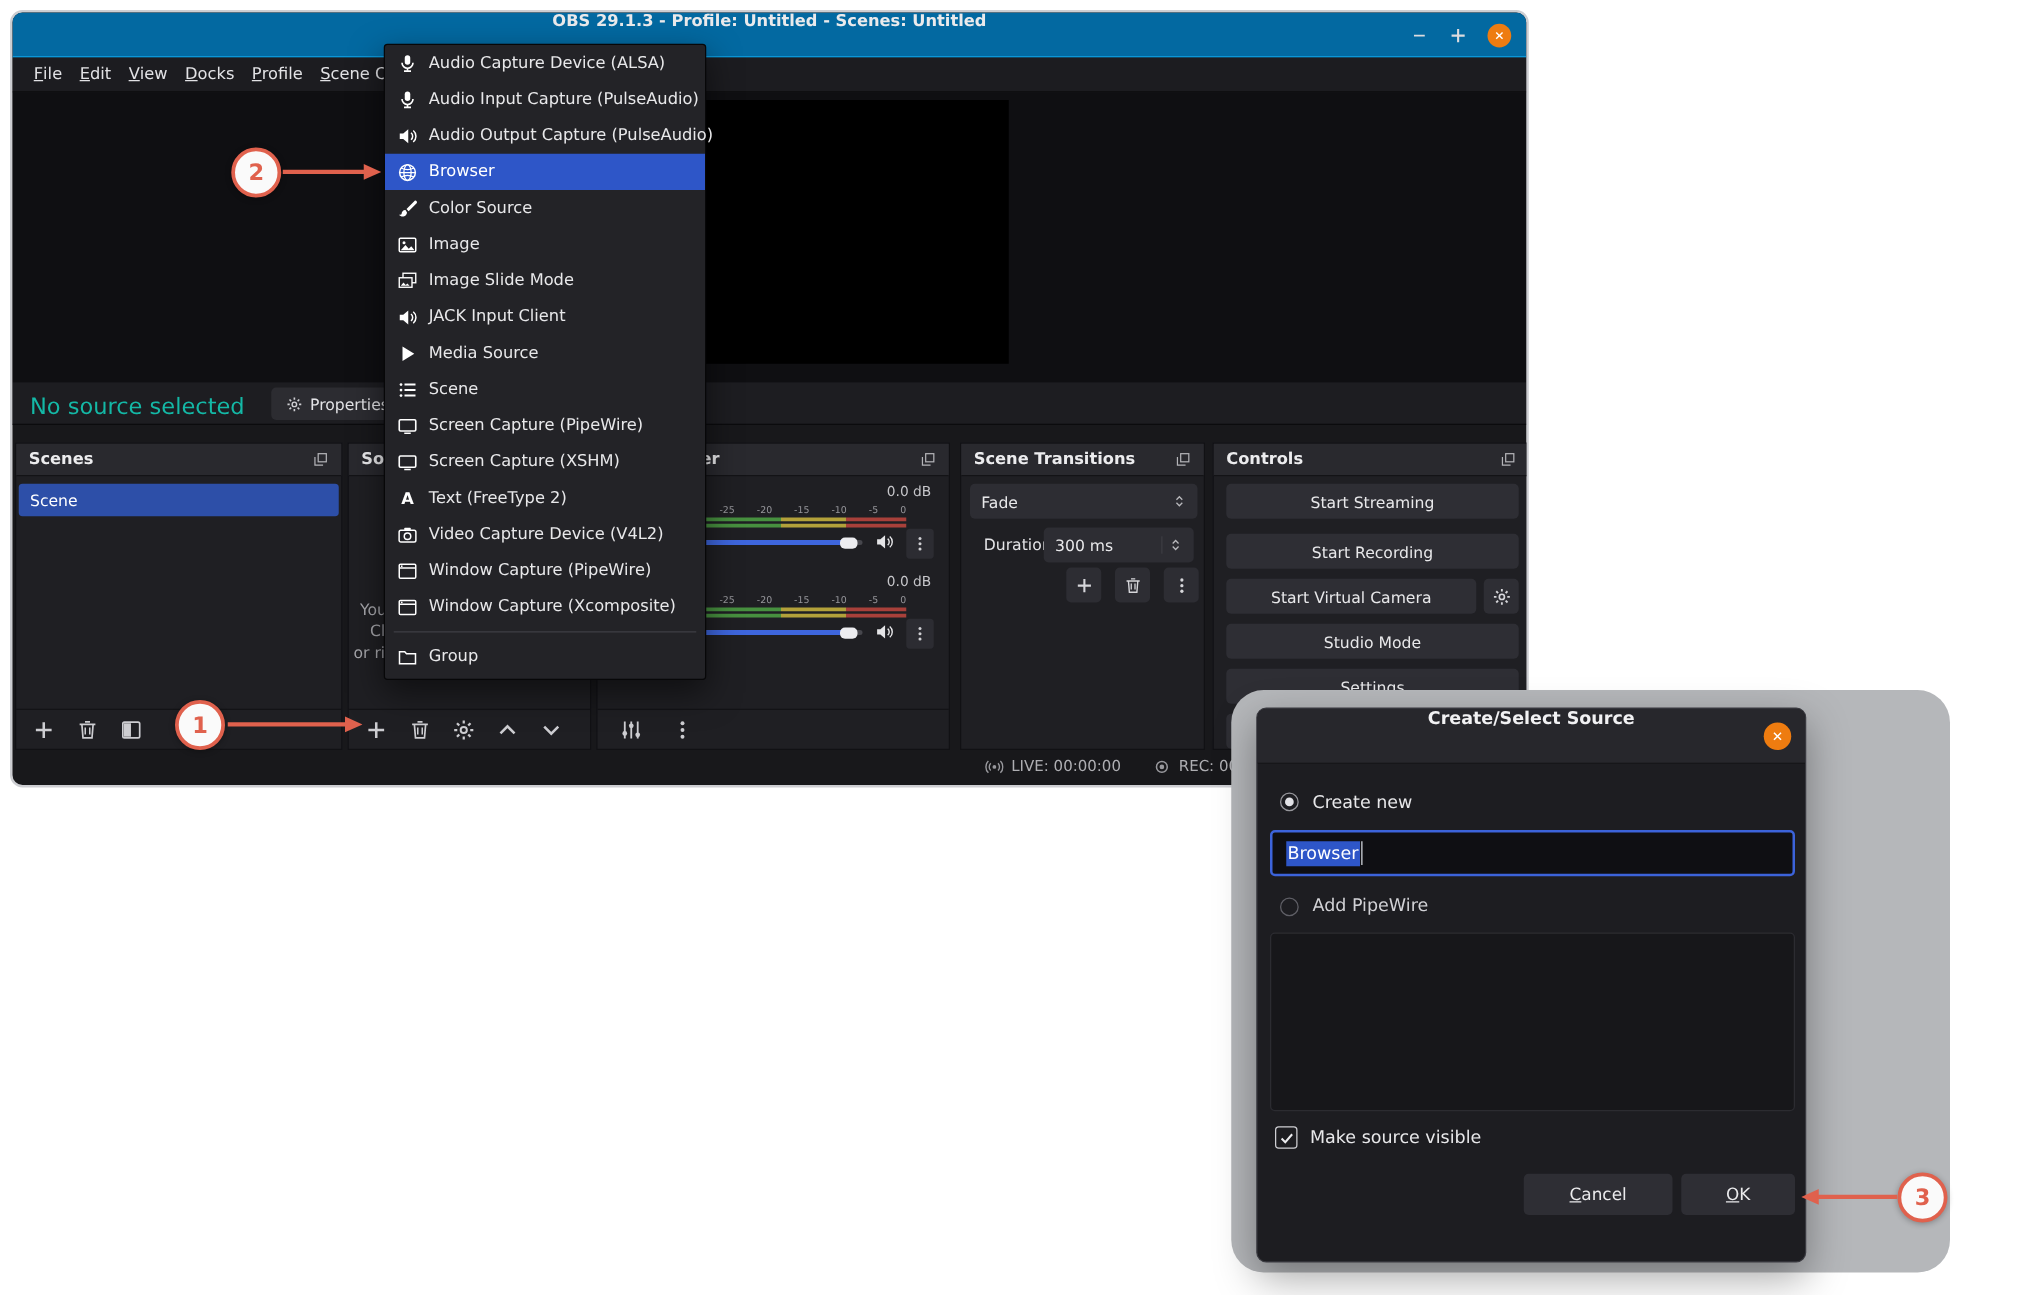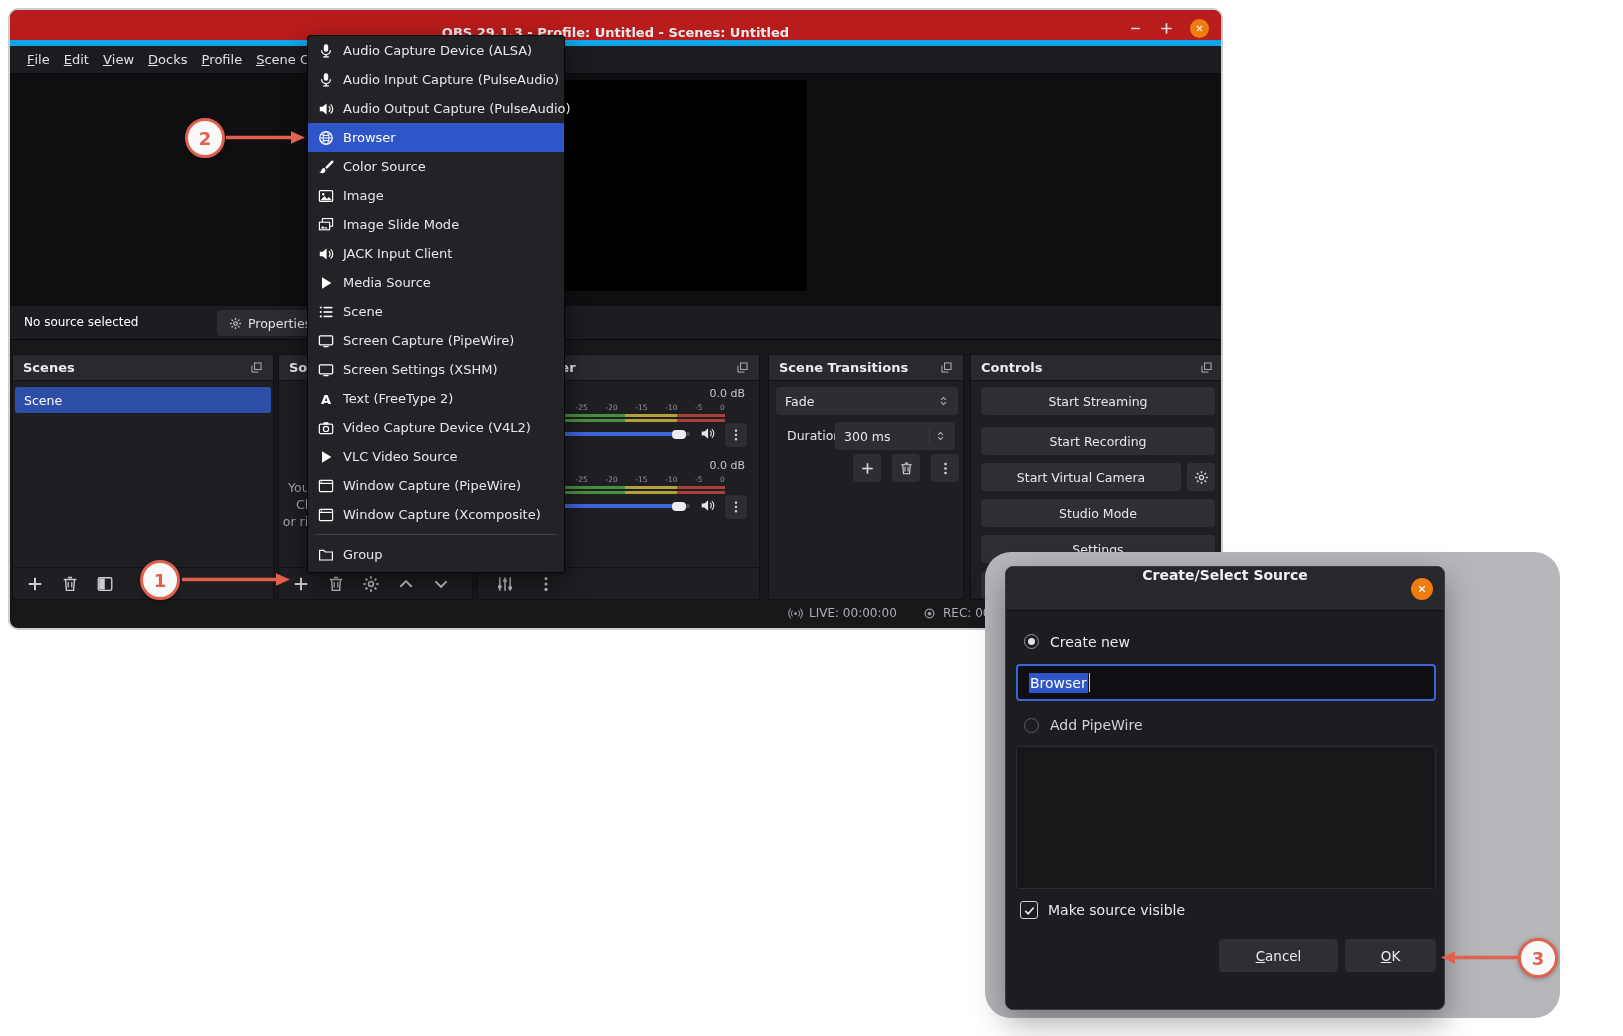--- a/index.html
+++ b/index.html
@@ -4,35 +4,35 @@
 <style>
   *{margin:0;padding:0;box-sizing:border-box}
   html,body{background:#fff}
   body{font-family:"DejaVu Sans","Liberation Sans",sans-serif;-webkit-font-smoothing:antialiased}
   #stage{position:relative;width:1623px;height:1036px;overflow:hidden;background:#fff}
   .icon svg{width:100%;height:100%;display:block}
   .icon{display:inline-block}
 
   
   .obs-window{position:absolute;left:8px;top:8px;width:1215px;height:622px;background:#18181b;border:2px solid #cdced2;border-radius:10px;overflow:hidden;z-index:1}
-  .titlebar{position:absolute;left:0;top:0;right:0;height:36px;background:#b91c1c;display:flex;align-items:flex-end;justify-content:center;border-bottom:6px solid #0ea5e9}
+  .titlebar{position:absolute;left:0;top:0;right:0;height:36px;background:#0369a1;display:flex;align-items:flex-start;justify-content:center;border-bottom:1px solid #0ea5e9}
   .title{font-size:13px;font-weight:bold;color:#eaeaec}
   .win-controls{position:absolute;right:12px;top:0;height:36px;display:flex;align-items:center;gap:16px}
   .wc-icon{width:15px;height:15px;color:#dcdcdf}
   .wc-close{width:19px;height:19px;border-radius:50%;background:#ee7c10;color:#fff;display:flex;align-items:center;justify-content:center}
   .wc-close .icon{width:9px;height:9px}
 
   .menubar{position:absolute;left:0;top:36px;right:0;height:28px;background:#1c1c20;display:flex;align-items:center;padding-left:10px;border-bottom:1px solid #0b0b0d}
   .menubar-item{padding:0 7px;height:100%;display:flex;align-items:center;font-size:13px;color:#e2e2e5;white-space:nowrap}
 
   .canvas{position:absolute;left:0;top:64px;right:0;height:232px;background:#0f0f12}
   .preview{position:absolute;left:420px;top:6px;width:377px;height:211px;background:#000}
 
   .sourcebar{position:absolute;left:0;top:296px;right:0;height:34px;background:#1d1d21;border-bottom:1px solid #0b0b0d}
-  .sourcebar .status{position:absolute;left:14px;top:9px;font-size:12px;color:#ffffff}
+  .sourcebar .status{position:absolute;left:14px;top:9px;font-size:18px;color:#14b8a6}
   .props-btn{position:absolute;left:207px;top:4px;height:26px;padding:0 12px;background:#2c2c31;border-radius:4px;display:flex;align-items:center;gap:6px;font-size:12.5px;color:#e3e3e6}
   .props-btn .icon{width:13px;height:13px;color:#cfcfd3}
 
   
   .dock{position:absolute;top:344px;height:246px;background:#1f1f23;border:1px solid #111114;display:flex;flex-direction:column}
   .dock-header{height:26px;background:#29292e;display:flex;align-items:center;justify-content:space-between;padding:0 10px;font-size:13px;font-weight:bold;color:#ececee;border-bottom:1px solid #131316;white-space:nowrap;overflow:hidden}
   .popout{width:13px;height:13px;color:#b4b4b8;flex:none}
   .dock-body{position:relative;flex:1}
   .dock-toolbar{position:absolute;left:0;right:0;bottom:0;height:32px;border-top:1px solid #131316;display:flex;align-items:center;gap:17px;padding:0 13px;color:#cdcdd1}
   .tbtn{width:18px;height:18px;flex:none}
@@ -600,47 +600,39 @@
         </span>
         <span>Screen Capture (PipeWire)</span>
       </div>
     <div class="menu-item">
         <span class="mi-icon icon">
           <svg viewBox="0 0 16 16">
             <rect x="1.4" y="2.8" width="13.2" height="9" rx="1" fill="none" stroke="currentColor" stroke-width="1.3"></rect>
             <line x1="5.4" y1="13.6" x2="10.6" y2="13.6" stroke="currentColor" stroke-width="1.3"></line>
           </svg>
         </span>
-        <span>Screen Settings (XSHM)</span>
+        <span>Screen Capture (XSHM)</span>
       </div>
     <div class="menu-item">
         <span class="mi-icon icon">
           <svg viewBox="0 0 16 16">
             <text x="8" y="12.5" text-anchor="middle" font-size="13" font-weight="bold" fill="currentColor">A</text>
           </svg>
         </span>
         <span>Text (FreeType 2)</span>
       </div>
     <div class="menu-item">
         <span class="mi-icon icon">
           <svg viewBox="0 0 16 16">
             <rect x="1.3" y="4.2" width="13.4" height="9.4" rx="1.4" fill="none" stroke="currentColor" stroke-width="1.2"></rect>
             <circle cx="8" cy="8.9" r="2.6" fill="none" stroke="currentColor" stroke-width="1.2"></circle>
             <rect x="5.4" y="2.2" width="5.2" height="2" rx=".6" fill="currentColor"></rect>
           </svg>
         </span>
         <span>Video Capture Device (V4L2)</span>
-      </div>
-    <div class="menu-item">
-        <span class="mi-icon icon">
-          <svg viewBox="0 0 16 16">
-            <path d="M4 2.2v11.6l9.4-5.8z" fill="currentColor"></path>
-          </svg>
-        </span>
-        <span>VLC Video Source</span>
       </div>
     <div class="menu-item">
         <span class="mi-icon icon">
           <svg viewBox="0 0 16 16">
             <rect x="1.4" y="2.4" width="13.2" height="11.2" rx="1" fill="none" stroke="currentColor" stroke-width="1.2"></rect>
             <line x1="1.4" y1="5.4" x2="14.6" y2="5.4" stroke="currentColor" stroke-width="1.2"></line>
             <circle cx="3.4" cy="3.9" r=".7" fill="currentColor"></circle>
           </svg>
         </span>
         <span>Window Capture (PipeWire)</span>

